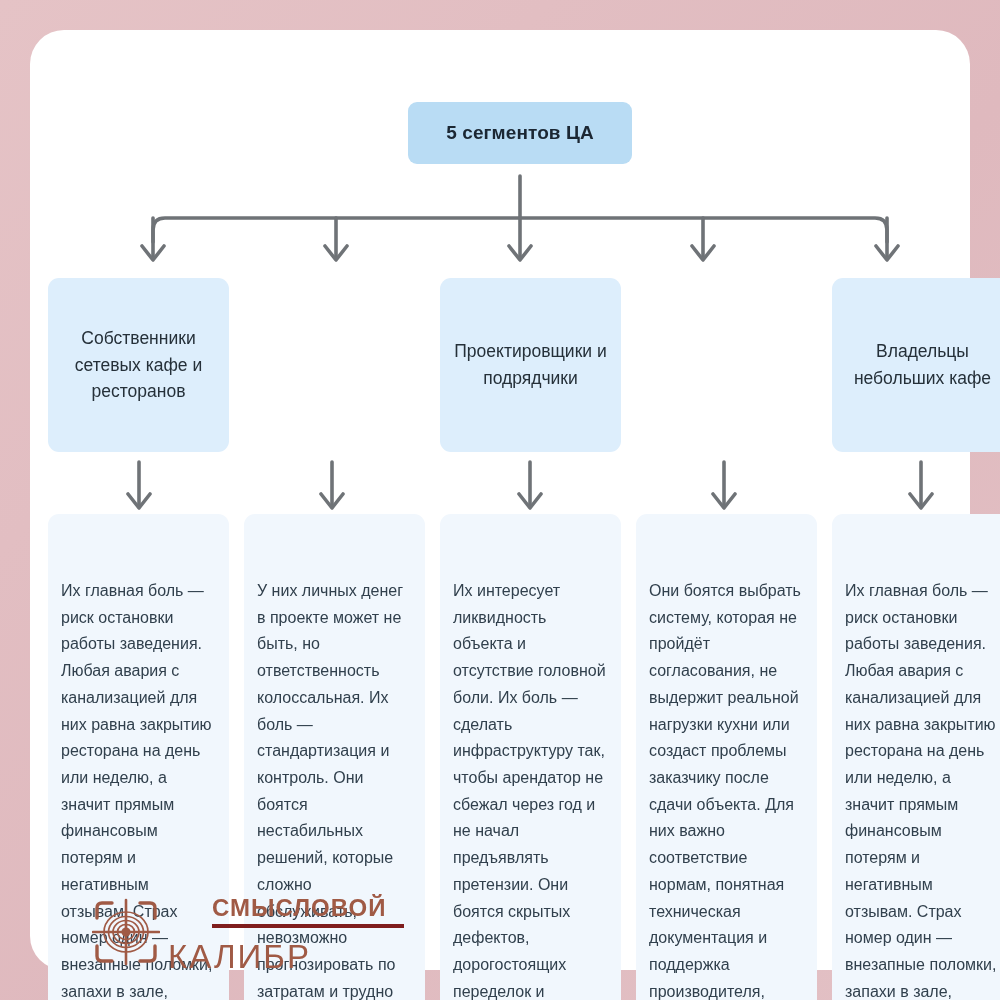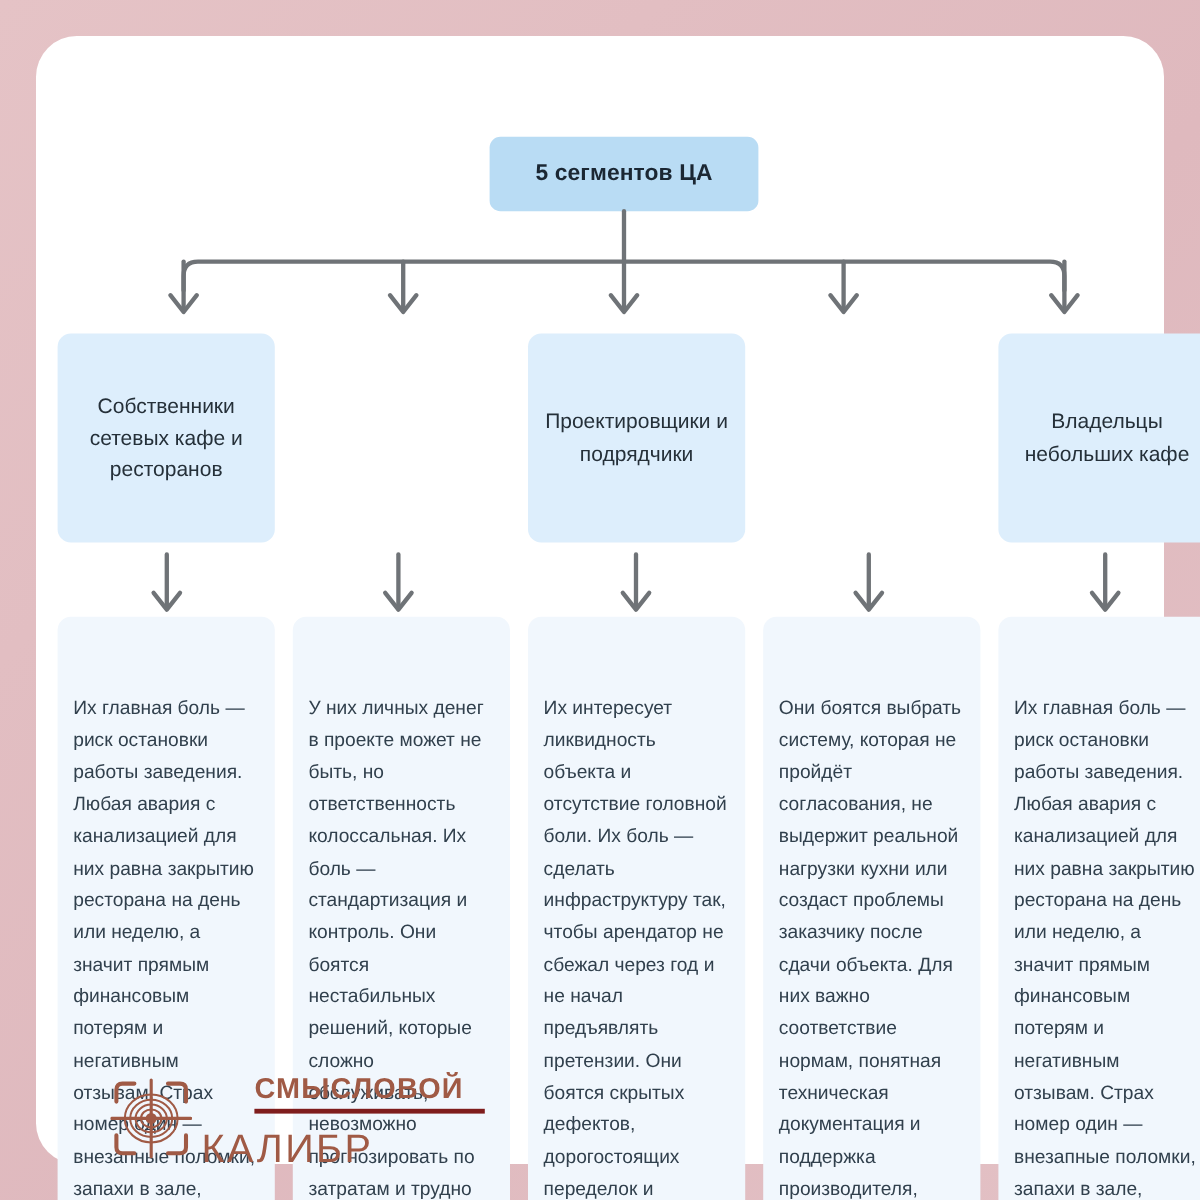--- a/index.html
+++ b/index.html
@@ -18,21 +18,21 @@
     position: absolute;
     left: 30px; top: 30px;
     width: 940px; height: 940px;
     background: #ffffff;
     border-radius: 34px;
   }
 
   
   .root-node {
     position: absolute;
-    left: 378px; top: 84px;
+    left: 378px; top: 72px;
     width: 224px; height: 62px;
     background: #b9dcf4;
     border-radius: 9px;
     display: flex; align-items: center; justify-content: center;
     color: #1b2733;
     font-size: 19px; font-weight: bold;
     letter-spacing: .1px;
   }
 
   

